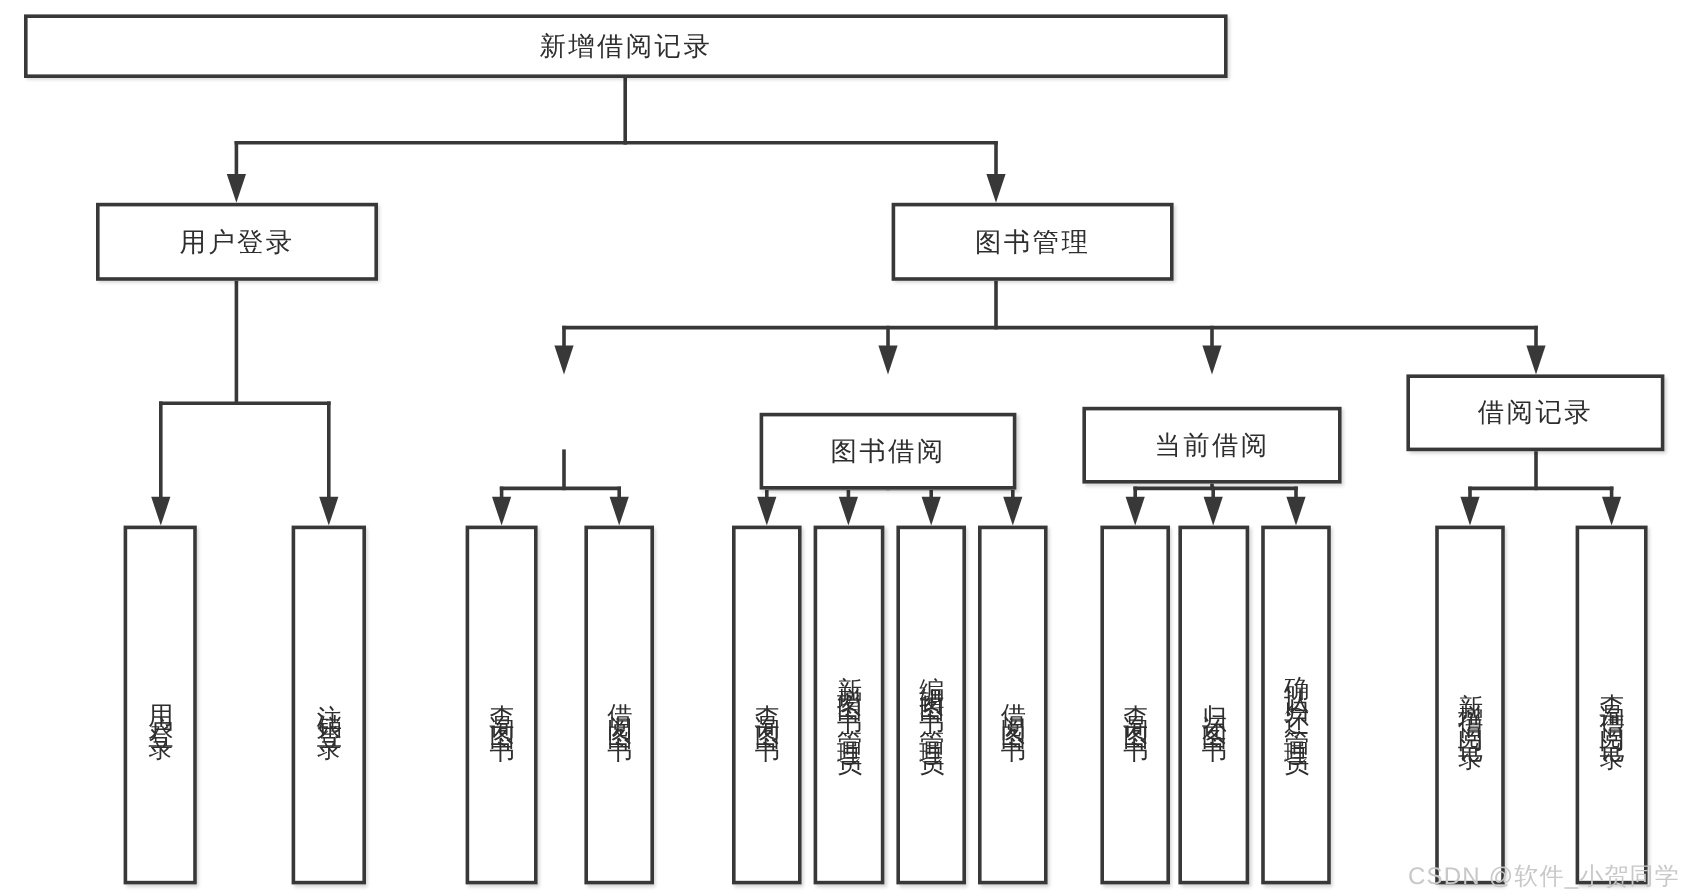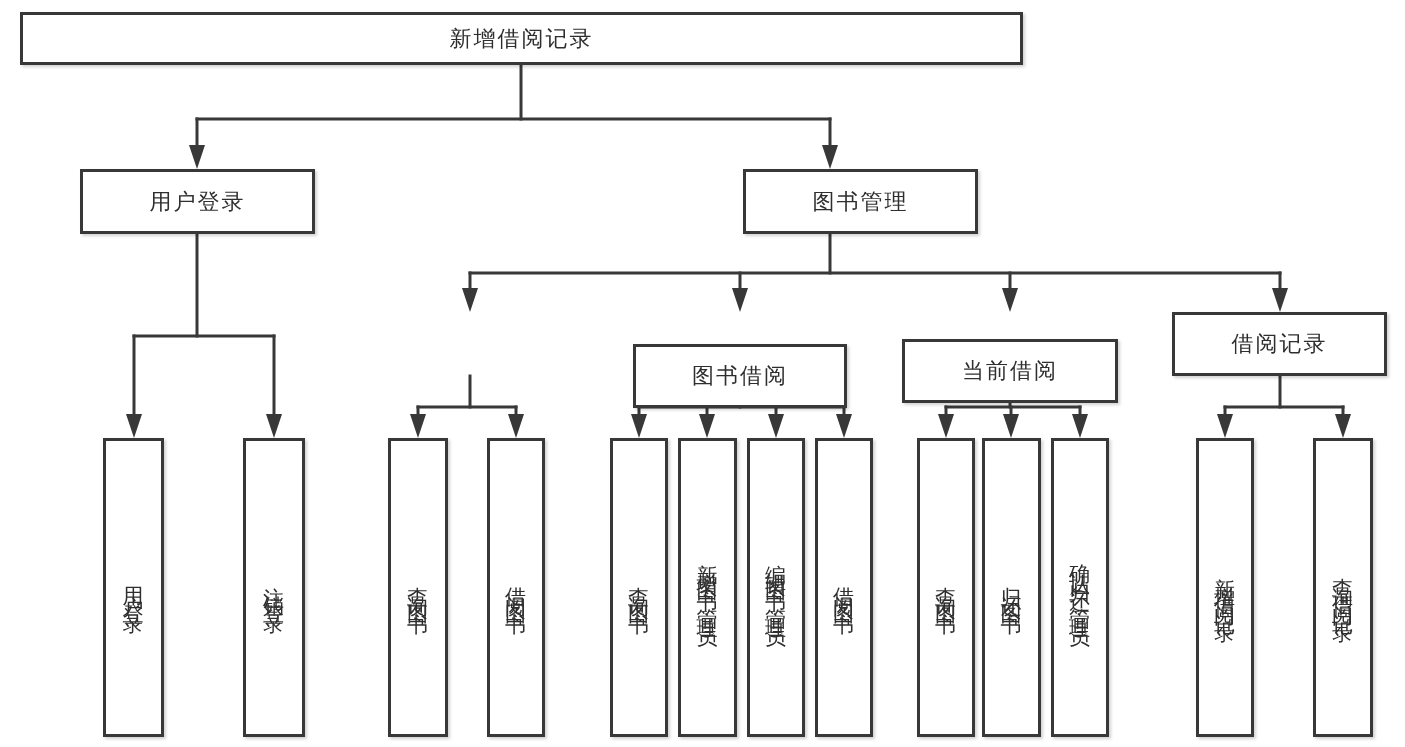--- a/index.html
+++ b/index.html
@@ -178,14 +178,15 @@
     <span>确认归还（管理员）</span>
   </div>
 
   <div class="vbox" style="left:1196px; width:58px;">
     <span>新增借阅记录</span>
   </div>
   <div class="vbox" style="left:1313px; width:60px;">
     <span>查询借阅记录</span>
   </div>
 
+  <div class="watermark">CSDN @软件_小贺同学</div>
 
 </div>
 
 </body></html>

